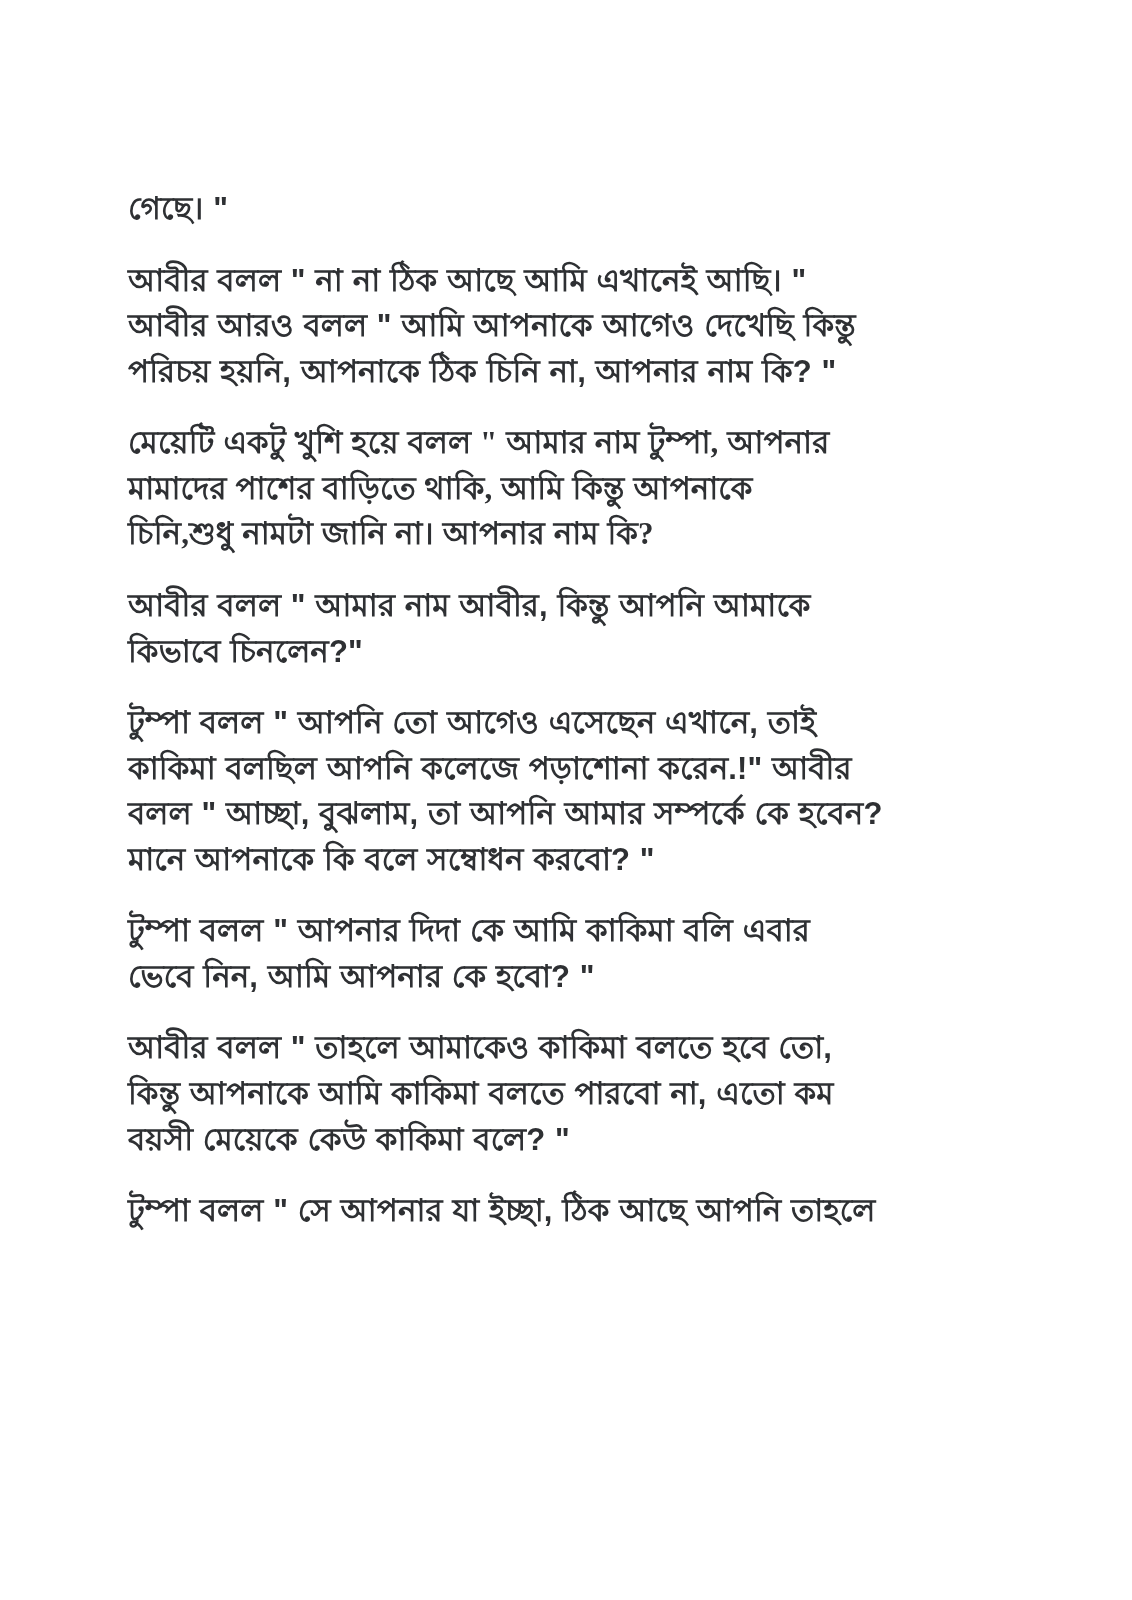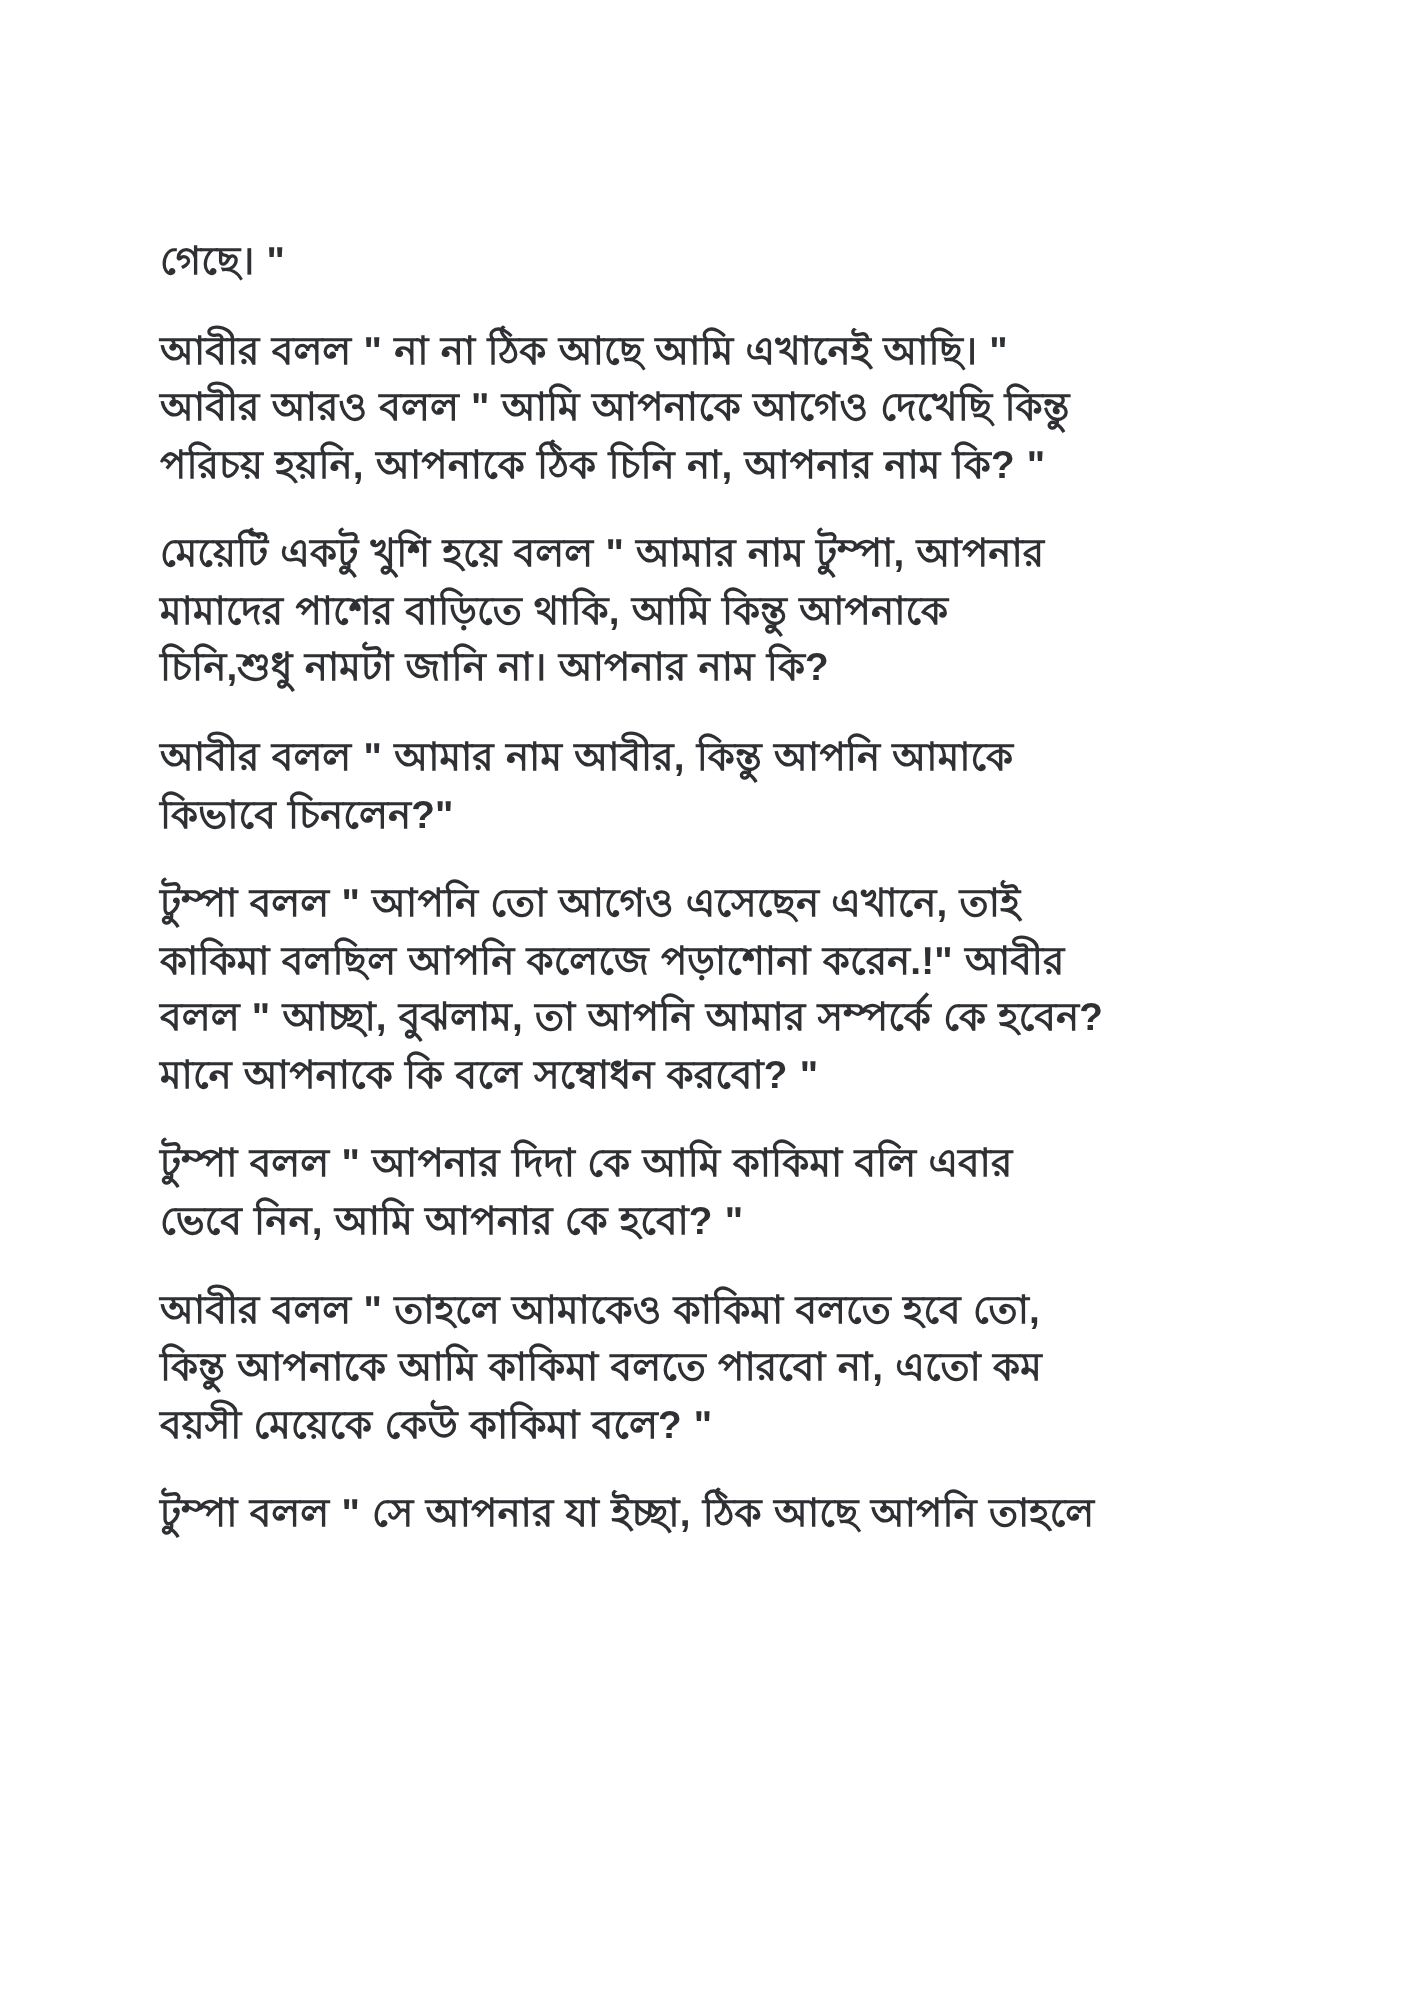--- a/index.html
+++ b/index.html
@@ -46,21 +46,21 @@
 </head>
 <body>
 
 <div class="page" style="--page-bg: #ffffff;">
   <div class="text-column">
 
     <p class="para" style="color: rgb(46, 48, 51);">গেছে। "</p>
     <p class="para" style="color: rgb(46, 48, 51);">আবীর বলল " না না ঠিক আছে আমি এখানেই আছি। "
 আবীর আরও বলল " আমি আপনাকে আগেও দেখেছি কিন্তু
 পরিচয় হয়নি, আপনাকে ঠিক চিনি না, আপনার নাম কি? "</p>
-    <p class="para" style="color: rgb(46, 48, 51);">মেয়েটি একটু খুশি হয়ে বলল " আমার নাম টুম্পা, আপনার
+    <p class="para" style="color: rgb(46, 48, 51); font-family: Liberation Serif, serif;">মেয়েটি একটু খুশি হয়ে বলল " আমার নাম টুম্পা, আপনার
 মামাদের পাশের বাড়িতে থাকি, আমি কিন্তু আপনাকে
 চিনি,শুধু নামটা জানি না। আপনার নাম কি?</p>
     <p class="para" style="color: rgb(46, 48, 51);">আবীর বলল " আমার নাম আবীর, কিন্তু আপনি আমাকে
 কিভাবে চিনলেন?"</p>
     <p class="para" style="color: rgb(46, 48, 51);">টুম্পা বলল " আপনি তো আগেও এসেছেন এখানে, তাই
 কাকিমা বলছিল আপনি কলেজে পড়াশোনা করেন.!" আবীর
 বলল " আচ্ছা, বুঝলাম, তা আপনি আমার সম্পর্কে কে হবেন?
 মানে আপনাকে কি বলে সম্বোধন করবো? "</p>
     <p class="para" style="color: rgb(46, 48, 51);">টুম্পা বলল " আপনার দিদা কে আমি কাকিমা বলি এবার
 ভেবে নিন, আমি আপনার কে হবো? "</p>

